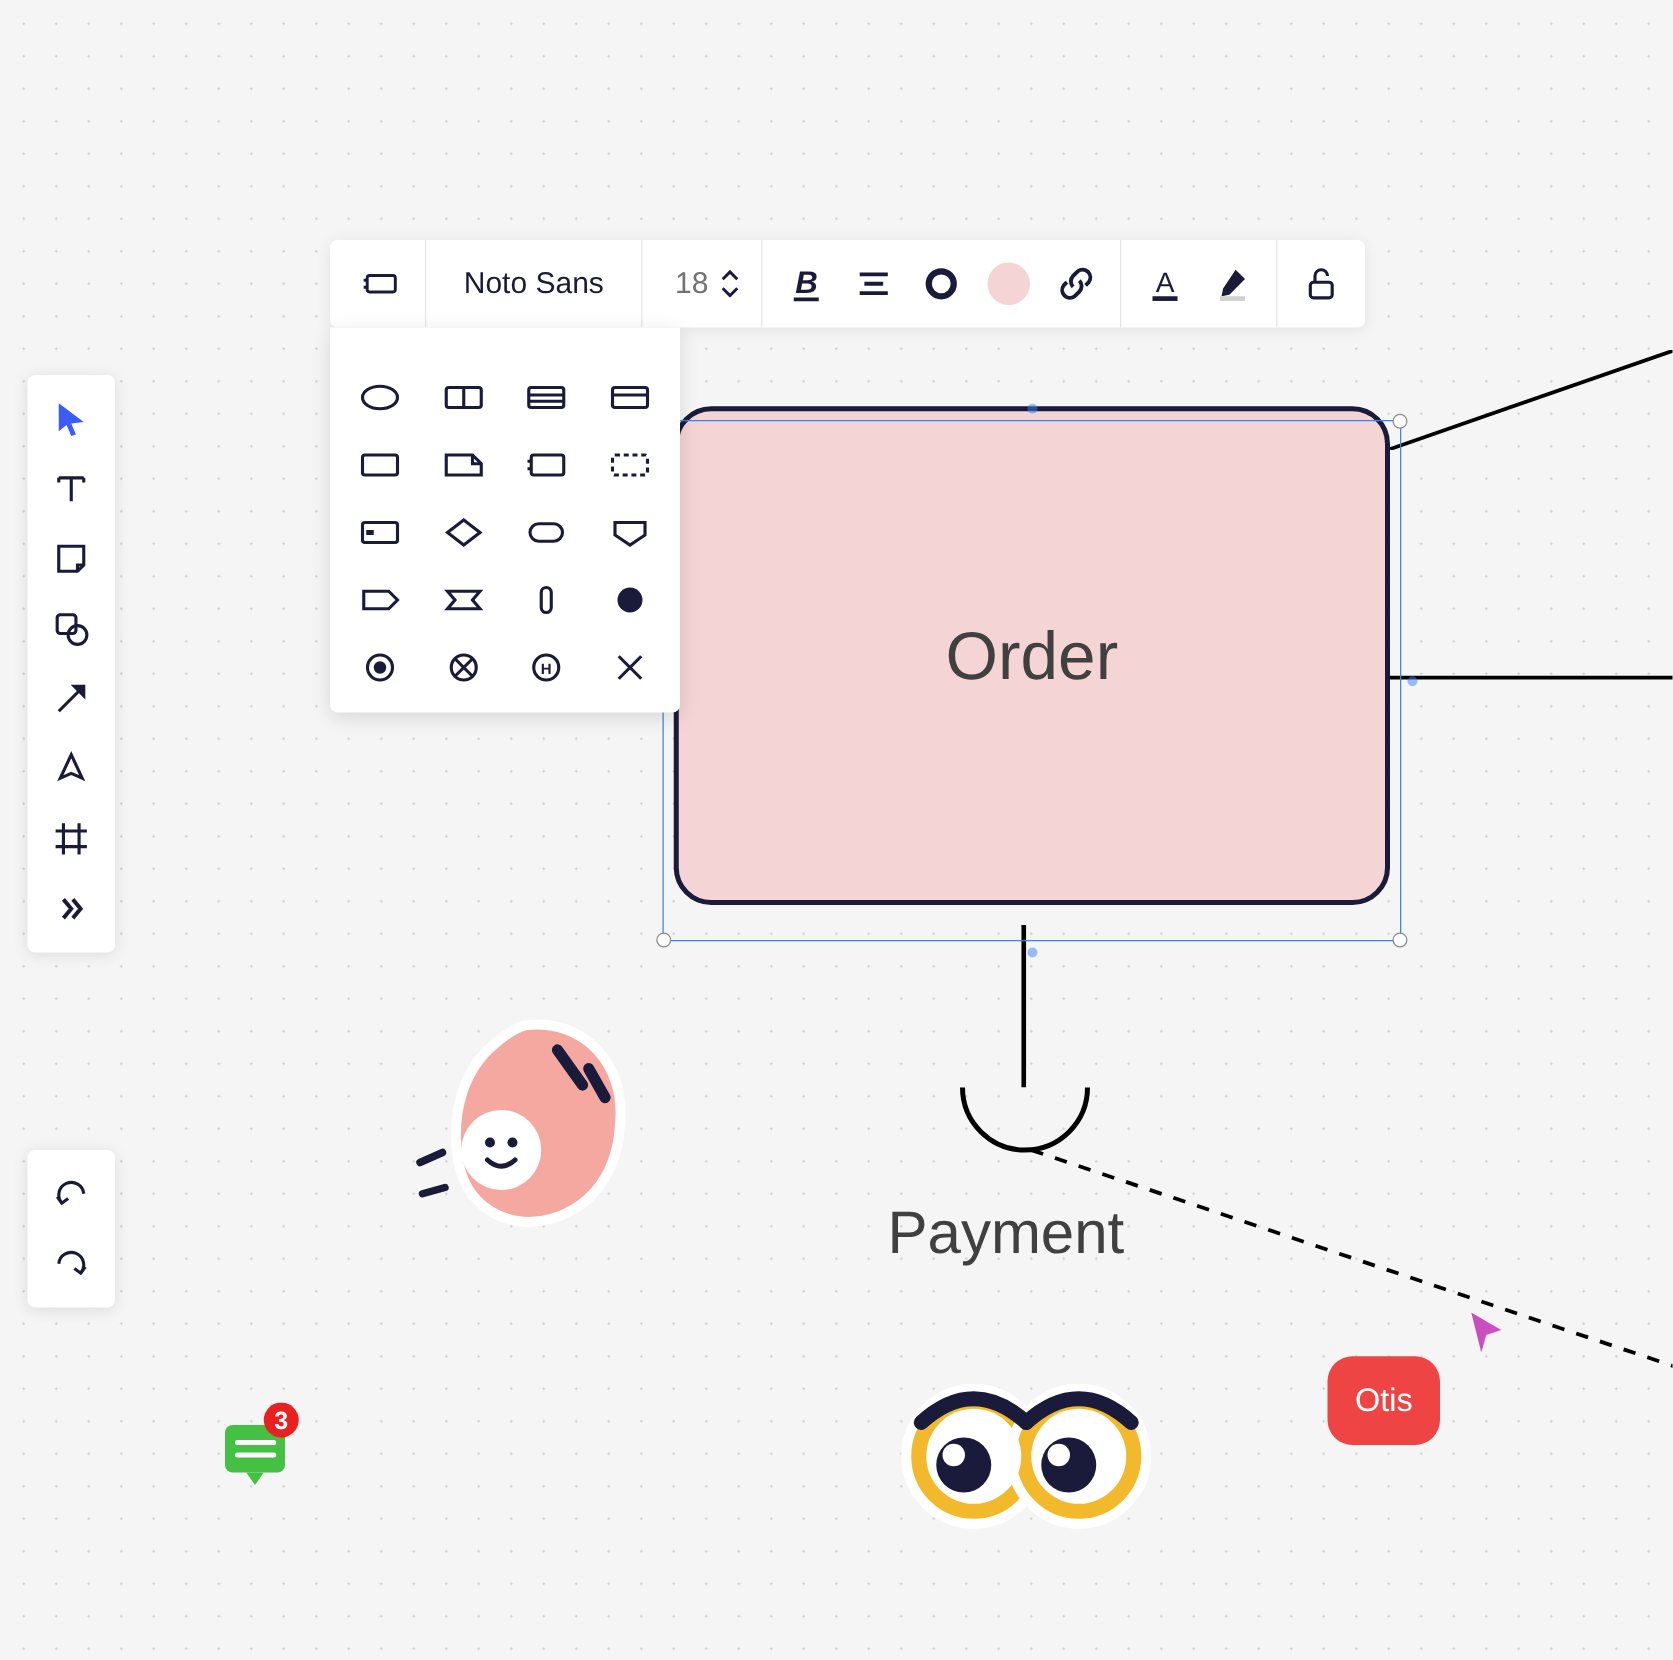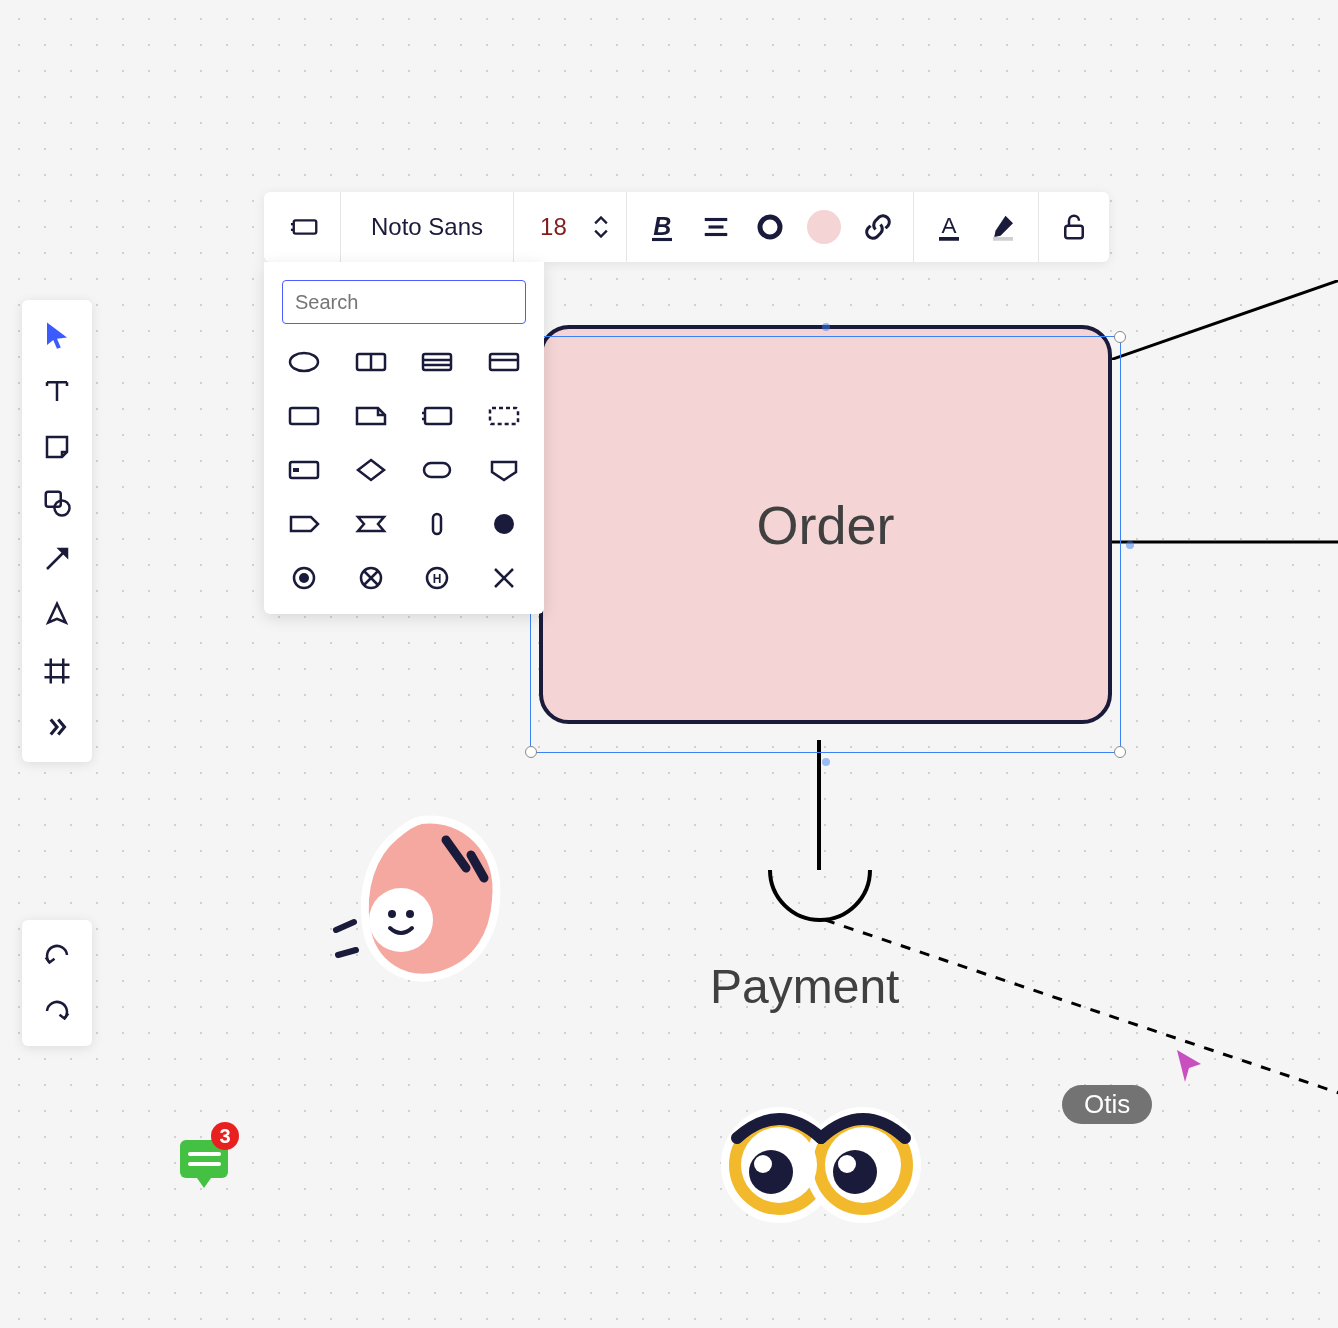--- a/index.html
+++ b/index.html
@@ -90,25 +90,25 @@
   }
   .tb-btn svg { width: 30px; height: 30px; }
   .font-name {
     font-size: 24px;
     color: #1a1a3a;
     padding: 0 18px;
     cursor: pointer;
   }
   .font-size {
     font-size: 24px;
-    color: #7f1d1d;
+    color: #737373;
     padding: 0 6px 0 14px;
     display: flex;
     align-items: center;
-    gap: 27px;
+    gap: 10px;
     cursor: pointer;
   }
   .stepper { display: flex; flex-direction: column; gap: 2px; }
   .stepper svg { width: 14px; height: 10px; }
   .color-swatch {
     width: 34px;
     height: 34px;
     border-radius: 50%;
     background: #f4d4d4;
   }
@@ -215,24 +215,24 @@
     top: 860px;
   }
   .connector {
     position: absolute;
     pointer-events: none;
   }
   .cursor-label {
     position: absolute;
     left: 1062px;
     top: 1085px;
-    background: #737373;
+    background: #ef4444;
     color: #fff;
     font-size: 26px;
-    padding: 4px 22px;
+    padding: 20px 22px;
     border-radius: 20px;
   }
   .cursor-arrow {
     position: absolute;
     left: 1175px;
     top: 1048px;
   }
   .comment-pin {
     position: absolute;
     left: 175px;
@@ -483,21 +483,20 @@
     <div class="tb-btn">
       <svg viewBox="0 0 24 24" fill="none" stroke="currentColor" stroke-width="2">
           <rect x="5" y="11" width="14" height="10" rx="2"></rect>
           <path d="M8,11 V7 A4,4 0 0,1 16,7"></path>
         </svg>
     </div>
   </div>
 </div>
 
 <div class="shape-picker">
-  <input class="shape-search" placeholder="Search" style="">
   <div class="shape-grid">
     <div class="shape-item">
         <svg viewBox="0 0 34 24">
           <ellipse cx="17" cy="12" rx="14" ry="9" fill="none" stroke="currentColor" stroke-width="2.5"></ellipse>
         </svg>
       </div>
     <div class="shape-item">
         <svg viewBox="0 0 34 24">
           <rect x="3" y="4" width="28" height="16" rx="2" fill="none" stroke="currentColor" stroke-width="2.5"></rect>
           <line x1="17" y1="4" x2="17" y2="20" stroke="currentColor" stroke-width="2.5"></line>

